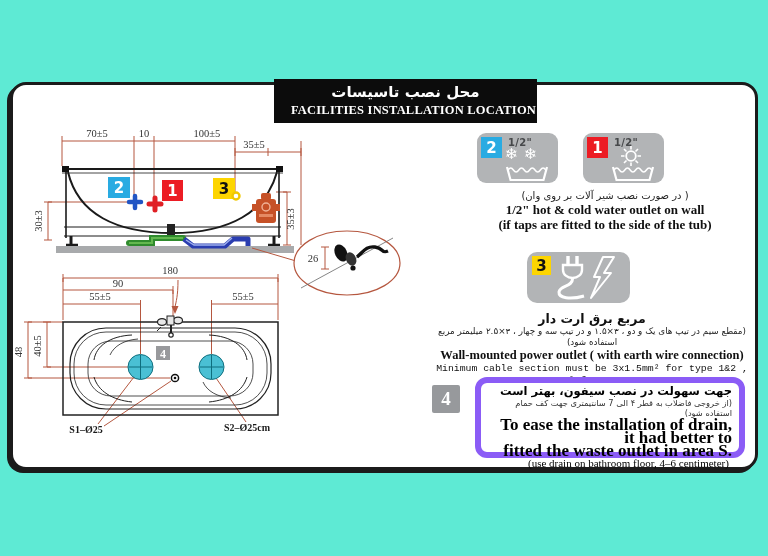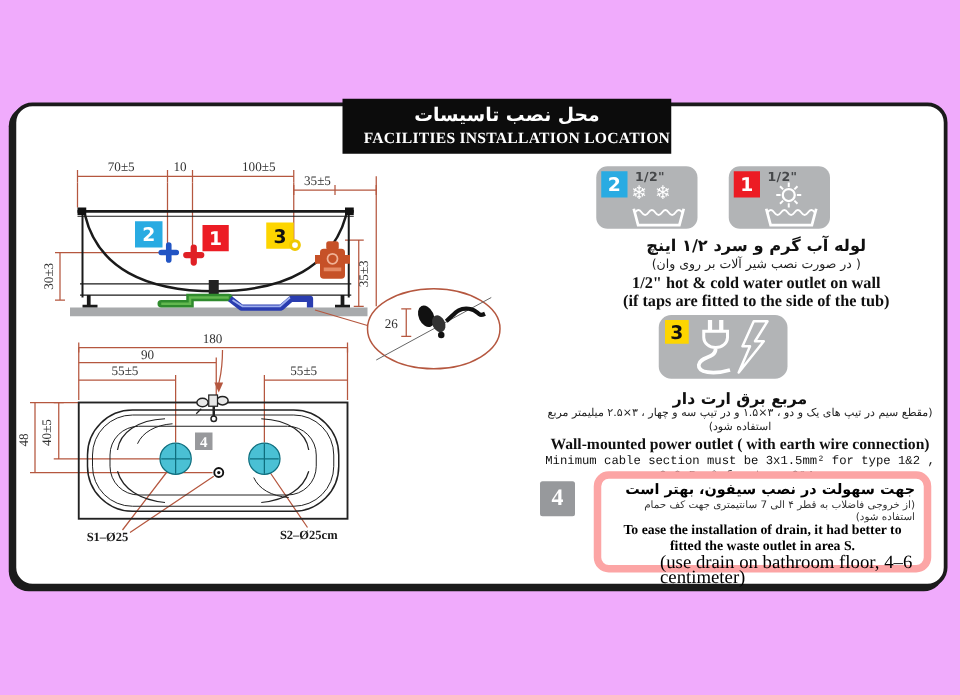--- a/index.html
+++ b/index.html
@@ -1,16 +1,16 @@
 <!DOCTYPE html>
 <html><head>
 <meta charset="utf-8">
 <style>
   html,body{margin:0;padding:0;background:#fff;}
-  .canvas{position:relative;width:768px;height:556px;background:#f0abfc;overflow:hidden;
+  .canvas{position:relative;width:768px;height:556px;background:#5eead4;overflow:hidden;
           font-family:"Liberation Sans",sans-serif;}
   
   .frame{position:absolute;left:10px;top:82px;width:742px;height:382px;
          border:3px solid #1b1b1b;border-radius:16px;box-shadow:-3px 3px 0 #1b1b1b;background:#fff;}
   
   .title-block{position:absolute;left:274px;top:79px;width:263px;height:44px;background:#0c0c0c;
                color:#fff;text-align:center;z-index:6;box-sizing:border-box;padding-top:3px;}
   .title-fa{font-family:"DejaVu Sans",sans-serif;font-weight:bold;font-size:15px;line-height:20px;direction:rtl;}
   .title-en{font-family:"Liberation Serif",serif;font-weight:bold;font-size:12.5px;line-height:16px;letter-spacing:.2px;margin-left:16px;}
   
@@ -27,27 +27,27 @@
   .note{position:absolute;text-align:center;z-index:5;color:#101010;}
   .fa-bold{font-family:"DejaVu Sans",sans-serif;font-weight:bold;font-size:13px;line-height:16px;direction:rtl;}
   .fa-small{font-family:"DejaVu Sans",sans-serif;font-size:10px;line-height:12px;direction:rtl;color:#222;}
   .en-bold{font-family:"Liberation Serif",serif;font-weight:bold;font-size:13px;line-height:15px;}
   .en-small{font-family:Liberation Mono, monospace;font-size:10px;line-height:12px;}
   #power-note .fa-bold{font-size:12.5px;line-height:15px;}
   #power-note .fa-small{font-size:8.8px;line-height:11px;}
   #power-note .en-bold{font-size:12.5px;line-height:15px;}
   #power-note .en-small{font-size:9.8px;line-height:12px;}
   
-  .drain-note{position:absolute;left:475px;top:377px;width:270px;height:81px;border:6px solid #fca5a5;
+  .drain-note{position:absolute;left:475px;top:377px;width:270px;height:81px;border:6px solid #8b5cf6;
               border-radius:12px;background:#fff;box-sizing:border-box;padding:2px 7px 0 7px;z-index:5;}
   .dn-fa{font-family:"DejaVu Sans",sans-serif;font-weight:bold;font-size:11.5px;line-height:13px;
          direction:rtl;text-align:right;}
   .dn-fa-sub{font-family:"DejaVu Sans",sans-serif;font-size:8.3px;line-height:10px;direction:rtl;text-align:right;color:#333;}
-  .dn-en{font-family:"Liberation Serif",serif;font-weight:bold;font-size:11px;line-height:13px;text-align:center;}
-  .dn-en-sub{font-family:"Liberation Serif",serif;font-size:15px;line-height:12px;text-align:left;padding-left:40px;}
+  .dn-en{font-family:"Liberation Serif",serif;font-weight:bold;font-size:17px;line-height:13px;text-align:right;}
+  .dn-en-sub{font-family:"Liberation Serif",serif;font-size:11px;line-height:12px;text-align:left;padding-left:40px;}
   .gray-four{position:absolute;left:432px;top:385px;width:28px;height:28px;background:#97999c;border-radius:2px;
              display:flex;align-items:center;justify-content:center;color:#fff;z-index:6;
              font-family:"Liberation Serif",serif;font-weight:bold;font-size:19px;}
   .dim-text{font-family:"Liberation Serif",serif;font-size:10.5px;fill:#333;}
   .s-label{font-family:"Liberation Serif",serif;font-weight:bold;font-size:10px;fill:#1a1a1a;}
   .marker-num{font-family:"DejaVu Sans",sans-serif;font-weight:bold;font-size:15px;fill:#fff;}
 </style>
 </head>
 <body>
 
@@ -216,21 +216,20 @@
       <circle cx="15" cy="12" r="4.8" stroke="#fff" stroke-width="1.8" fill="none"></circle>
       <path d="M15,2 V5.5 M15,18.5 V22 M5,12 H8.5 M21.5,12 H25 M8,5 L10.5,7.5 M19.5,16.5 L22,19 M8,19 L10.5,16.5 M19.5,7.5 L22,5" stroke="#fff" stroke-width="1.6" fill="none"></path>
     </svg>
     <svg class="icon-abs" style="left:27px;top:31px;" width="46" height="18" viewBox="0 0 46 18">
       <path d="M3,3 L6.5,16 L39.5,16 L43,3" stroke="#fff" stroke-width="2.2" fill="none"></path>
       <path d="M4,6 q2.7,-4 5.4,0 q2.7,4 5.4,0 q2.7,-4 5.4,0 q2.7,4 5.4,0 q2.7,-4 5.4,0 q2.7,4 5.4,0 q2.7,-4 5.4,0" stroke="#fff" stroke-width="1.5" fill="none"></path>
     </svg>
   </div>
 
   <div class="note" id="water-note" style="left:450px;top:190px;width:310px;">
-    <div class="fa-bold">لوله آب گرم و سرد ۱/۲ اینچ</div>
     <div class="fa-small">( در صورت نصب شیر آلات بر روی وان)</div>
     <div class="en-bold">1/2" hot &amp; cold  water outlet on wall</div>
     <div class="en-bold">(if taps are fitted to the side of the tub)</div>
   </div>
 
   <div class="panel" id="panel-power" style="left:527px;top:252px;width:103px;height:51px;border-radius:10px;">
     <div class="num-box" style="left:5px;top:4px;width:19px;height:19px;background:#fdd500;color:#111;">3</div>
     <svg class="icon-abs" style="left:0;top:0;" width="103" height="51" viewBox="0 0 103 51">
       <g stroke="#fff" fill="none">
         <path d="M41,4 V13 M50,4 V13" stroke-width="3.4"></path>

